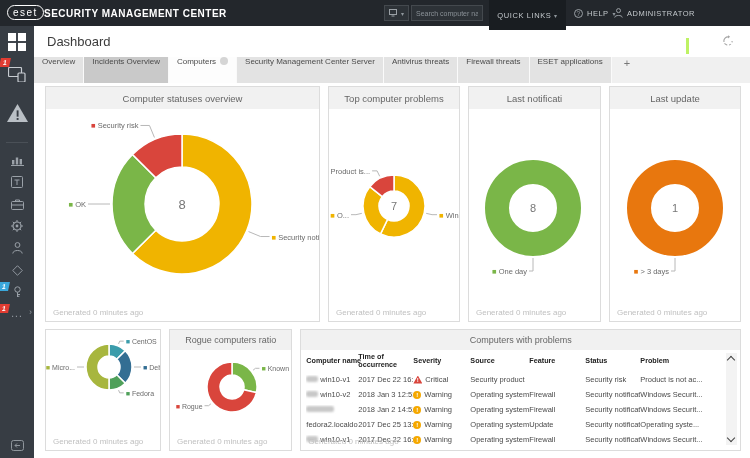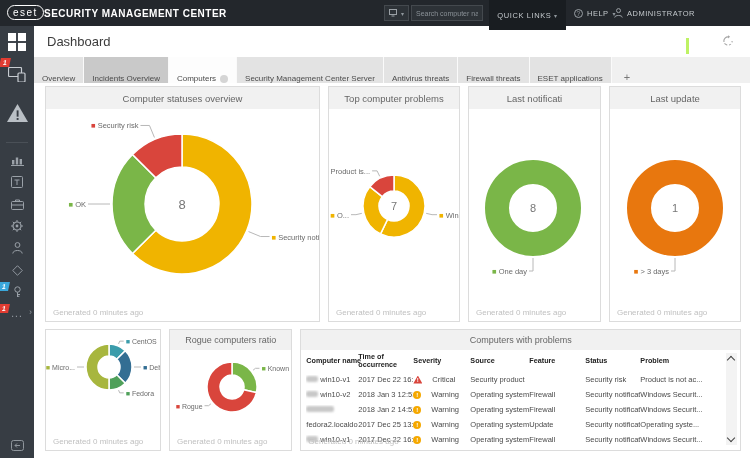--- a/index.html
+++ b/index.html
@@ -27,21 +27,21 @@
   .sb-divider{width:22px;height:1px;background:#4a5057;margin:6px auto;}
   .sb-more{color:#9aa1a8;font-size:10px;letter-spacing:1px;line-height:6px;}
   .sb-chev{position:absolute;right:2px;top:4px;color:#8f969c;font-size:9px;}
   .sb-bottom{position:absolute;bottom:7px;left:0;width:34px;display:flex;justify-content:center;}
   
   .main{position:absolute;left:34px;top:26px;width:716px;height:432px;background:#fff;}
   .page-head{position:relative;height:31px;}
   .page-title{position:absolute;left:13px;top:8px;font-size:13px;color:#3c3c3c;}
   .refresh{position:absolute;right:16px;top:9px;width:12px;height:12px;}
   .tabstrip{position:relative;height:26px;background:#f0f0f0;display:flex;align-items:stretch;}
-  .tab{font-size:8px;color:#4b4b4b;padding:0 8px;display:flex;align-items:flex-end;background:#e3e3e3;border-right:1px solid #fafafa;white-space:nowrap;}
+  .tab{font-size:8px;color:#4b4b4b;padding:0 8px;display:flex;align-items:flex-start;background:#e3e3e3;border-right:1px solid #fafafa;white-space:nowrap;}
   .tab.dark{background:#c9c9c9;}
   .tab.active{background:#fdfdfd;gap:4px;}
   .tab.plus{background:transparent;border:none;color:#777;font-size:11px;padding:0 12px;}
   .gear-dot{width:8px;height:8px;border-radius:50%;background:#d5d5d5;}
   
   .content{position:relative;padding:3px 9px 0 11px;}
   .row{display:flex;gap:8px;}
   .row2{margin-top:7px;}
   .panel{position:relative;background:#fff;border:1px solid #dcdcdc;overflow:hidden;}
   .panel-h{height:22px;background:#f1f1f1;display:flex;align-items:center;justify-content:center;font-size:9.5px;color:#666;}
@@ -55,21 +55,21 @@
   .p-table{width:494px;height:122px;}
   .p-os .panel-h,.p-rogue .panel-h,.p-table .panel-h{height:20px;font-size:9px;}
   
   .tgrid{font-size:7.5px;color:#4a4a4a;}
   .thead,.trow{display:grid;grid-template-columns:52px 55px 57px 59px 56px 55px 1fr;align-items:center;padding-left:5px;padding-right:16px;}
   .thead{height:22px;font-weight:bold;color:#222;line-height:1.15;font-size:7.2px;}
   .thead div{white-space:normal;padding-right:4px;}
   .thead div:first-child{white-space:nowrap;}
   .trow{height:15px;}
   .trow div{white-space:nowrap;overflow:hidden;padding-right:4px;}
-  .sev{display:flex;align-items:center;gap:10px;}
+  .sev{display:flex;align-items:center;gap:3px;}
   .sev-ico{position:relative;display:inline-block;flex:none;}
   .sev-ico.warn{width:8px;height:8px;border-radius:50%;background:#f5a800;}
   .sev-ico.crit{width:9px;height:8px;background:#d9453c;clip-path:polygon(50% 0,100% 100%,0 100%);}
   .sev-ico.warn::after,.sev-ico.crit::after{content:"!";position:absolute;left:0;right:0;top:0;bottom:0;color:#fff;font-size:6px;font-weight:bold;text-align:center;line-height:9px;}
   .blur{display:inline-block;width:12px;height:6px;background:#c8c8c8;filter:blur(1.3px);border-radius:2px;margin-right:2px;}
   .blur.wide{width:28px;}
   .tscroll{position:absolute;right:3px;top:23px;width:11px;height:92px;background:#f3f3f3;}
   .tsc-up,.tsc-dn{position:absolute;left:2px;width:6px;height:6px;border:solid #444;border-width:0 1.5px 1.5px 0;}
   .tsc-up{top:4px;transform:rotate(-135deg);}
   .tsc-dn{bottom:4px;transform:rotate(45deg);}

